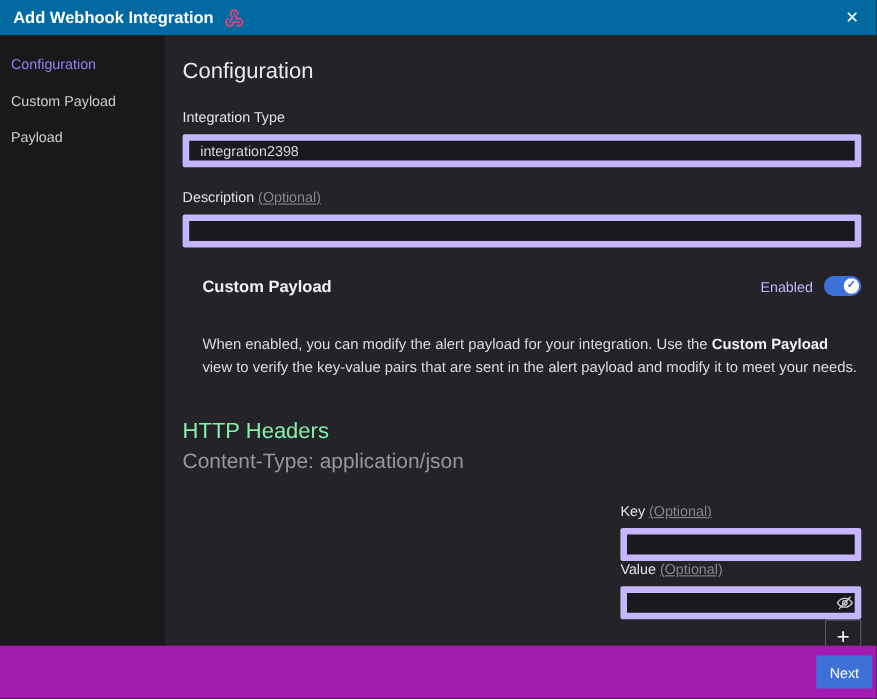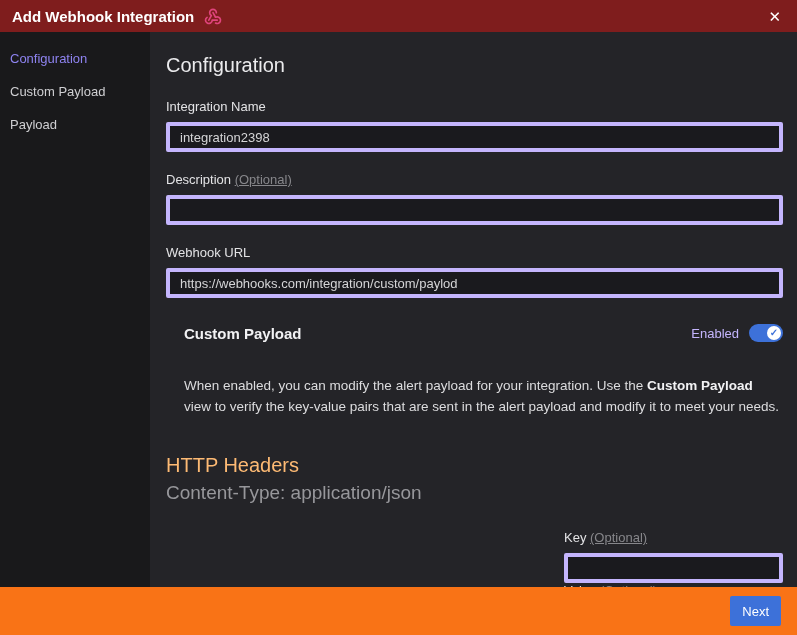--- a/index.html
+++ b/index.html
@@ -5,21 +5,21 @@
   * { box-sizing: border-box; margin: 0; padding: 0; }
   html, body {
     width: 797px; height: 635px; overflow: hidden;
     font-family: "Liberation Sans", sans-serif;
     background: #242428; color: #d8d9da;
   }
   .modal { width: 797px; height: 635px; display: flex; flex-direction: column; }
 
   
   .titlebar {
-    height: 32px; flex: 0 0 32px; background: #7f1d1d;
+    height: 32px; flex: 0 0 32px; background: #0369a1;
     display: flex; align-items: center; padding: 0 14px 0 12px;
   }
   .dialog-title { font-size: 15px; font-weight: 700; color: #ffffff; }
   .webhook-icon { margin-left: 9px; display: flex; align-items: center; }
   .close-btn {
     margin-left: auto; background: none; border: none; color: #ffffff;
     font-size: 15px; cursor: pointer; line-height: 1; padding: 2px;
   }
 
   
@@ -34,21 +34,21 @@
     flex: 1; background: #242428; padding: 16px 14px 0 16px; overflow: hidden;
   }
   .section-title { font-size: 20px; font-weight: 500; color: #ebebed; margin: 6px 0 22px; }
 
   .field { margin-bottom: 20px; }
   .field-label {
     display: block; font-size: 13px; font-weight: 500; color: #e3e3e5; margin-bottom: 8px;
   }
   .optional { color: #87878b; font-weight: 400; text-decoration: underline; }
   .text-input {
-    width: 100%; height: 30px; background: #1a1a1e; border: 4px solid #c4b5fd;
+    width: 100%; height: 30px; background: #1a1a1e; border: 6px solid #c4b5fd;
     border-radius: 2px; color: #d5d5d7; padding: 0 10px; font-size: 13px; outline: none;
   }
 
   
   .cp-block { margin: 26px 0 0 18px; }
   .cp-header { display: flex; align-items: center; }
   .cp-title { font-size: 15px; font-weight: 700; color: #f2f2f4; }
   .cp-status { margin-left: auto; font-size: 13px; color: #c4b5fd; margin-right: 10px; }
   .toggle {
     width: 34px; height: 18px; background: #3d71d9; border-radius: 9px;
@@ -60,43 +60,43 @@
     display: flex; align-items: center; justify-content: center;
     font-size: 10px; font-weight: 700; color: #3d71d9; line-height: 1;
   }
   .cp-desc {
     margin-top: 34px; font-size: 13.5px; line-height: 1.55;
     color: #dcdcde; max-width: 600px;
   }
   .cp-desc b { color: #f2f2f4; }
 
   
-  .http-title { font-size: 20px; font-weight: 400; color: #fdba74; margin: 36px 0 5px; }
+  .http-title { font-size: 20px; font-weight: 400; color: #86efac; margin: 36px 0 5px; }
   .http-subtitle { font-size: 19px; color: #97979b; }
 
   .kv-row { display: flex; align-items: flex-end; margin-top: 26px; flex-direction: column; }
   .kv-field { width: 219px; }
   .kv-field + .kv-field { margin-left: 31px; }
   .value-wrap { position: relative; }
   .value-wrap .text-input { padding-right: 30px; }
   .eye-btn {
     position: absolute; right: 7px; top: 50%; transform: translateY(-50%);
     background: none; border: none; padding: 0; cursor: pointer;
     display: flex; align-items: center;
   }
   .add-btn {
     width: 33px; height: 33px; margin-left: 33px; flex: 0 0 33px;
     background: transparent; border: 1px solid #5c5c63; border-radius: 2px;
     color: #ffffff; font-size: 20px; line-height: 1; cursor: pointer;
   }
 
   
   .footer {
-    height: 48px; flex: 0 0 48px; background: #f97316;
-    display: flex; align-items: center; justify-content: flex-end; padding: 0 16px;
+    height: 48px; flex: 0 0 48px; background: #a21caf;
+    display: flex; align-items: center; justify-content: flex-end; padding: 0 4px;
   }
   .next-btn {
     background: #3d71d9; color: #ffffff; border: none; border-radius: 2px;
     height: 30px; padding: 0 12px; font-size: 13px; cursor: pointer;
   }
 </style>
 </head>
 <body>
 
 <div class="modal">
@@ -119,39 +119,33 @@
       <div class="nav-item active">Configuration</div>
       <div class="nav-item">Custom Payload</div>
       <div class="nav-item">Payload</div>
     </nav>
 
     <main class="content">
       <h2 class="section-title">Configuration</h2>
 
       <div class="field">
         <label class="field-label">
-          <span>Integration Name</span>
+          <span>Integration Type</span>
         </label>
         <input type="text" class="text-input" value="integration2398" style="">
       </div>
 
       <div class="field">
         <label class="field-label">
           <span>Description</span>
           <span class="optional">(Optional)</span>
         </label>
         <input type="text" class="text-input" value="" style="">
       </div>
 
-      <div class="field">
-        <label class="field-label">
-          <span>Webhook URL</span>
-        </label>
-        <input type="text" class="text-input" value="https://webhooks.com/integration/custom/paylod" style="">
-      </div>
 
       <div class="cp-block">
         <div class="cp-header">
           <span class="cp-title">Custom Payload</span>
           <span class="cp-status">Enabled</span>
           <span class="toggle">
             <span class="knob">✓</span>
           </span>
         </div>
         <p class="cp-desc"><span>When enabled, you can modify the alert payload for your integration. Use the </span><b>Custom Payload</b><span> view to verify the key-value pairs that are sent in the alert payload and modify it to meet your needs.</span></p>

